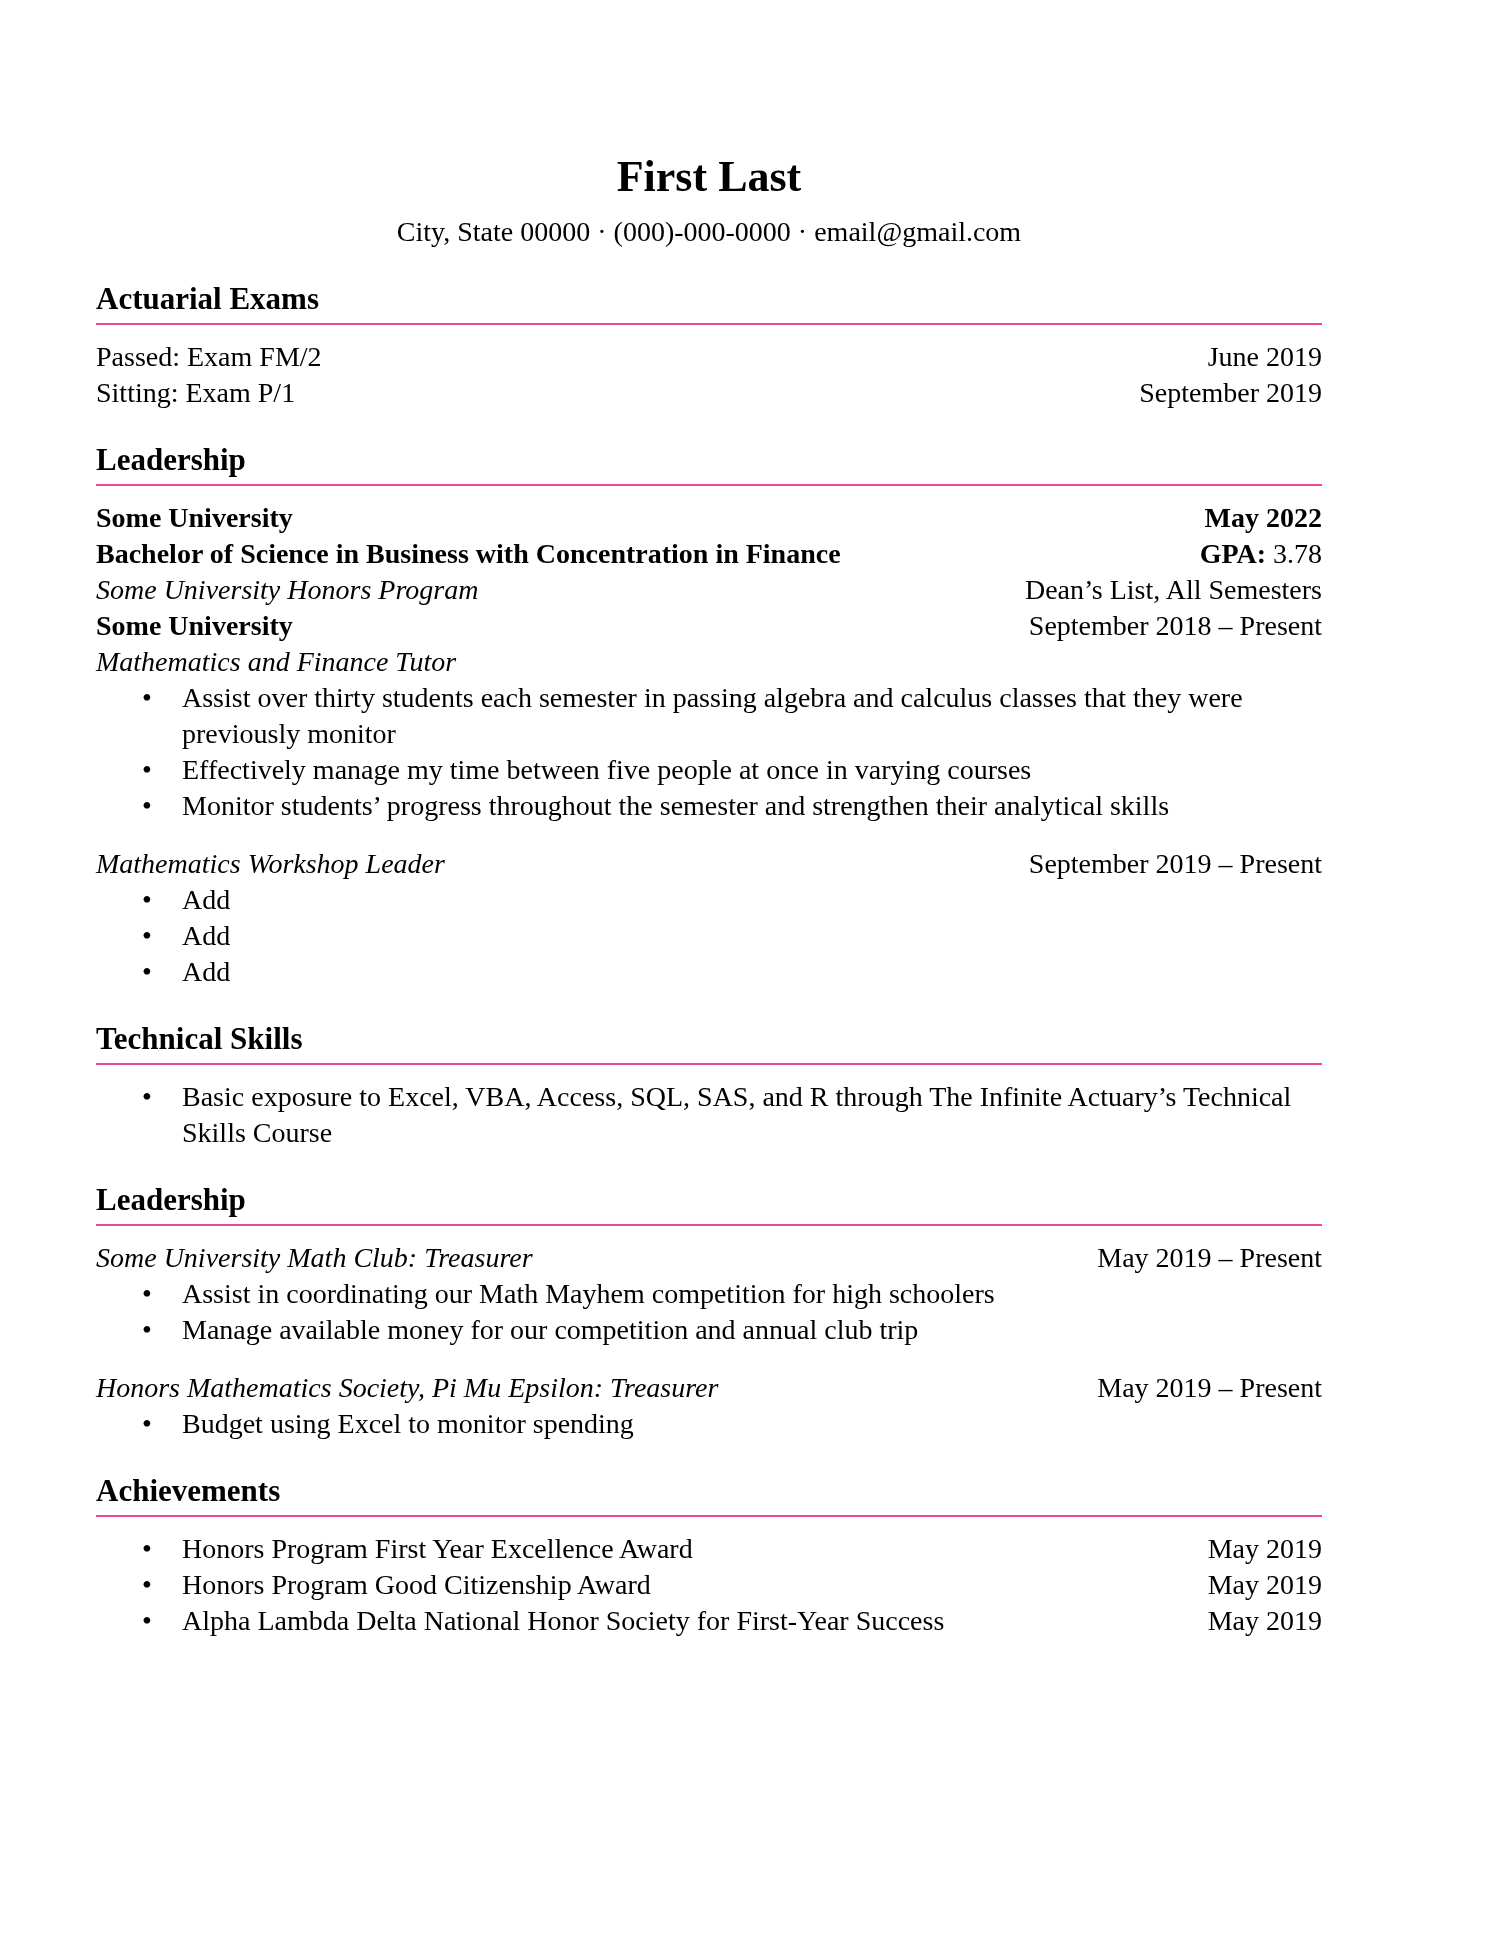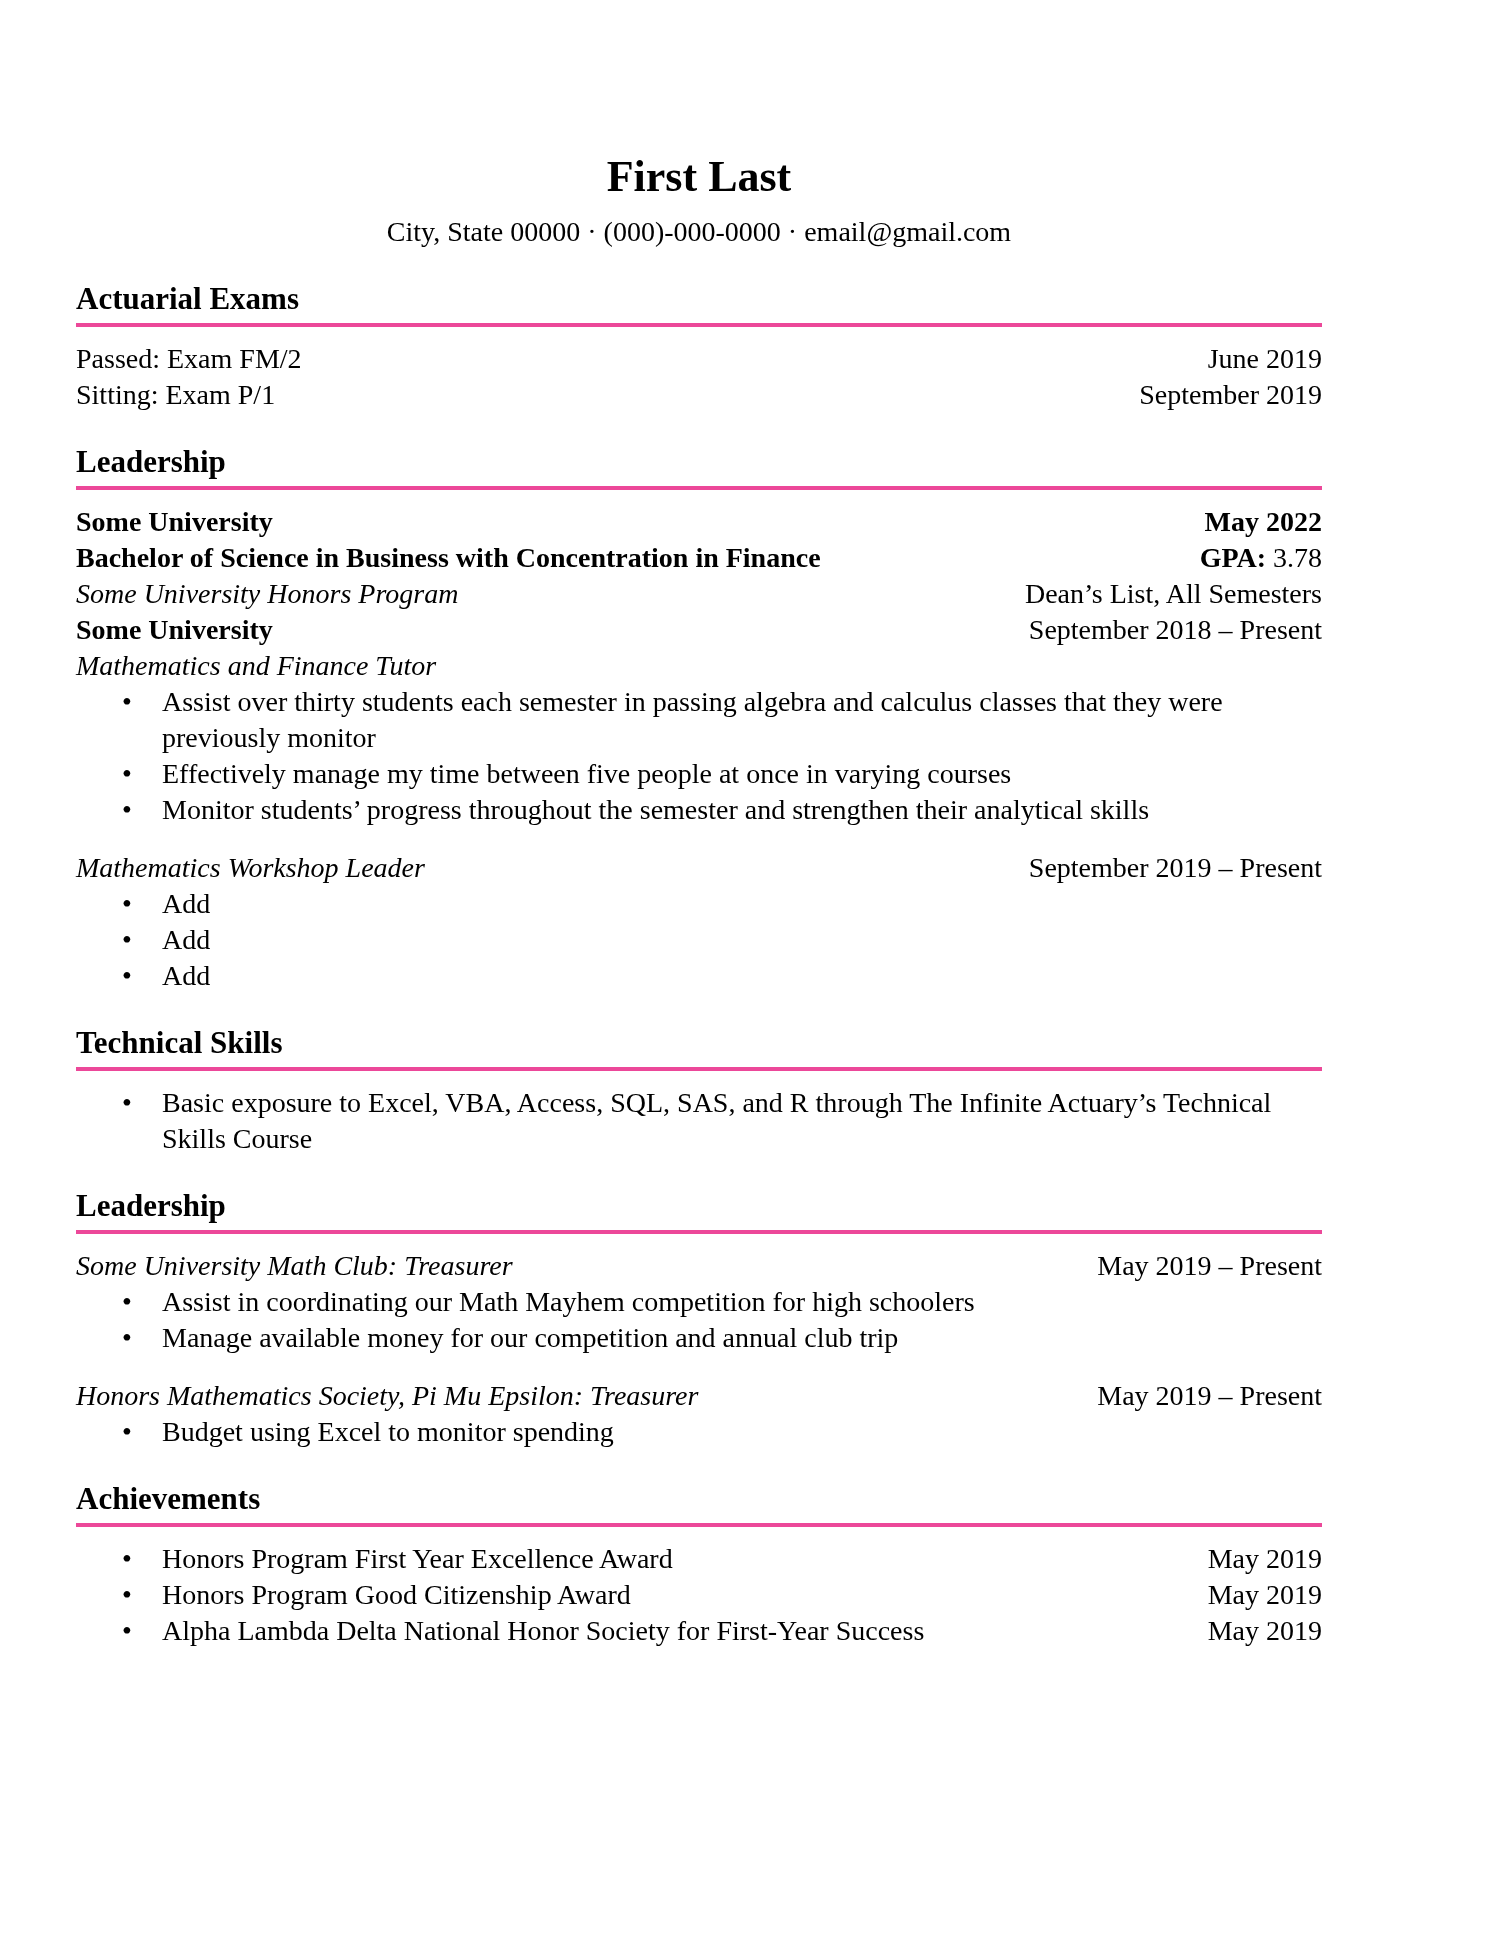--- a/index.html
+++ b/index.html
@@ -7,40 +7,40 @@
   body { width: 1500px; }
 
   .page {
     width: 1500px;
     height: 1771px;
     background: #ffffff;
     color: #000000;
     font-family: "Liberation Serif", "DejaVu Serif", serif;
     font-size: 28px;
     line-height: 36px;
-    padding: 150px 178px 40px 76px;
+    padding: 150px 178px 40px 96px;
     overflow: hidden;
   }
 
   .doc-header { text-align: center; }
   .name {
     font-size: 44px;
     line-height: 54px;
     font-weight: bold;
   }
   .contact { margin-top: 10px; }
 
   .sec-title {
     font-size: 31px;
     line-height: 38px;
     font-weight: bold;
     margin-top: 30px;
     margin-bottom: 14px;
     padding-bottom: 5px;
-    border-bottom: 4px solid #ec4899;
+    border-bottom: 2px solid #ec4899;
   }
 
   .row {
     display: flex;
     justify-content: space-between;
     align-items: baseline;
   }
   .row .right {
     white-space: nowrap;
     margin-left: 24px;

